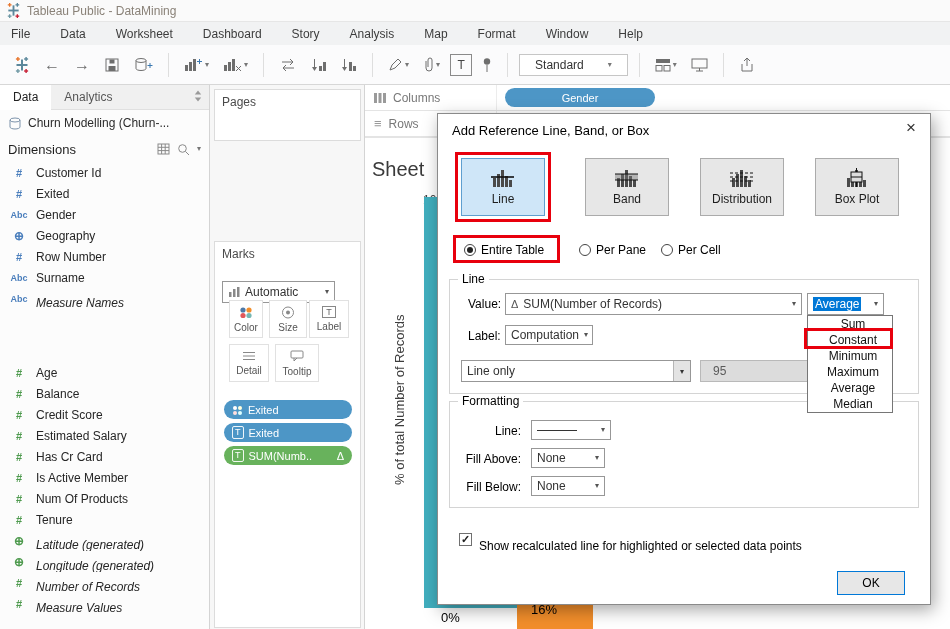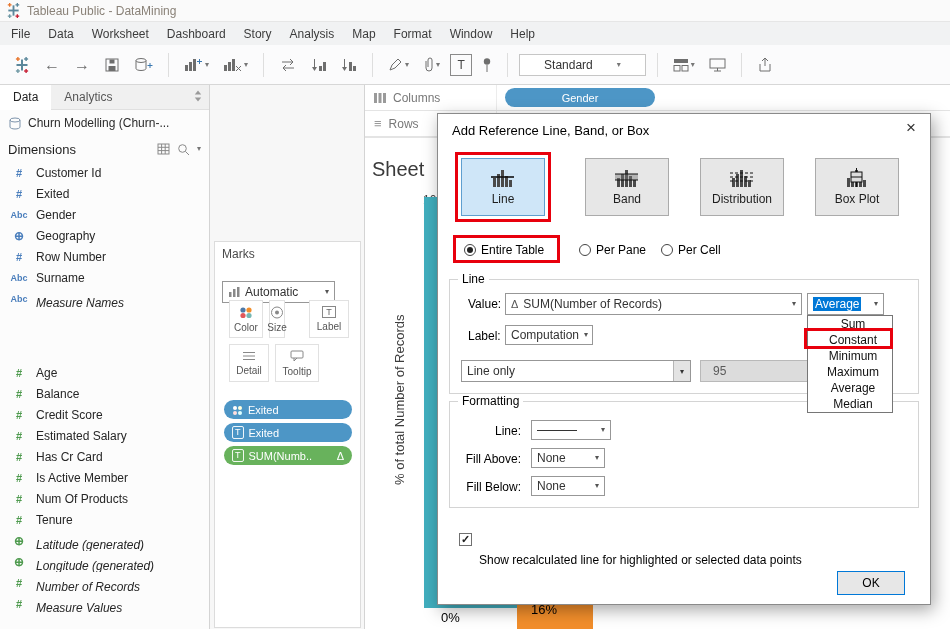--- a/index.html
+++ b/index.html
@@ -9,31 +9,31 @@
     background: #86efac; font-family: "Liberation Sans", sans-serif;
     font-size: 12px; color: #333;
   }
   .abs { position: absolute; }
 
   
   .titlebar { left:0; top:0; width:950px; height:22px; background:#fafafa;
     border-bottom:1px solid #e6e6e6; display:flex; align-items:center; gap:6px;
     padding-left:6px; color:#8a8278; font-size:12px; }
   .menubar { left:0; top:22px; width:950px; height:23px; background:#f1f2f3;
-    display:flex; align-items:center; gap:0; padding-left:2px; color:#3c3c3c; }
+    display:flex; align-items:center; gap:12px; padding-left:2px; color:#3c3c3c; }
   .menu-item { padding:3px 9px; }
   .toolbar { left:0; top:45px; width:950px; height:40px; background:#fbfbfc;
     border-bottom:1px solid #d7d7d7; display:flex; align-items:center; gap:6px;
     padding-left:10px; color:#6e6e6e; }
   .tbtn { display:flex; align-items:center; justify-content:center; gap:2px;
     height:26px; padding:0 4px; color:#6e6e6e; }
   .tb-sep { width:1px; height:24px; background:#dedede; margin:0 5px; }
   .caret { font-size:8px; color:#777; line-height:1; }
   .fit-combo { height:22px; border:1px solid #c6c6c6; background:#fff;
-    display:flex; align-items:center; padding:0 24px; gap:24px; color:#333; }
+    display:flex; align-items:center; padding:0 15px; gap:24px; color:#333; }
 
   
   .data-panel { left:0; top:85px; width:210px; height:544px; background:#fcfcfc;
     border-right:1px solid #d4d4d4; overflow:hidden; }
   .tabs { height:25px; background:#f0f0f0; border-bottom:1px solid #e0e0e0;
     display:flex; align-items:center; }
   .tab { padding:4px 13px; height:25px; display:flex; align-items:center; color:#555; }
   .tab.active { background:#fff; color:#222; }
   .ds-row { height:26px; display:flex; align-items:center; gap:6px; padding:0 8px;
     white-space:nowrap; overflow:hidden; color:#2b2b2b; }
@@ -395,41 +395,44 @@
       <span class="flabel it">Number of Records</span>
       </div>
     <div class="field-row">
       <span class="ficon meas f-num">#</span>
       <span class="flabel it">Measure Values</span>
       </div>
   </div>
 
   <div class="abs mid-panel"></div>
 
+  <div class="abs card" style="left:214px;top:89px;width:147px;height:52px">
+    <span class="card-label">Pages</span>
+  </div>
   <div class="abs card" style="left:214px;top:241px;width:147px;height:387px">
     <span class="card-label">Marks</span>
     <div class="combo" style="left:7px;top:39px;width:113px;height:22px">
       <svg width="12" height="12">
           <rect x="1" y="6" width="2.5" height="5" fill="#888"></rect>
           <rect x="5" y="3" width="2.5" height="8" fill="#888"></rect>
           <rect x="9" y="1" width="2.5" height="10" fill="#888"></rect>
         </svg>
       <span>Automatic</span>
       <span class="caret">▾</span>
     </div>
     <div class="mark-btn" style="left:14px;top:58px;width:34px">
       <svg width="14" height="13">
           <circle cx="4" cy="4" r="2.6" fill="#4e79a7"></circle>
           <circle cx="10" cy="4" r="2.6" fill="#f28e2b"></circle>
           <circle cx="4" cy="9.5" r="2.6" fill="#e15759"></circle>
           <circle cx="10" cy="9.5" r="2.6" fill="#76b7b2"></circle>
         </svg>
       <span>Color</span>
     </div>
-    <div class="mark-btn" style="left:54px;top:58px;width:16px">
+    <div class="mark-btn" style="left:54px;top:58px;width:38px">
       <svg width="14" height="13">
           <circle cx="7" cy="6.5" r="5.5" fill="none" stroke="#888"></circle>
           <circle cx="7" cy="6.5" r="2" fill="#888"></circle>
         </svg>
       <span>Size</span>
     </div>
     <div class="mark-btn" style="left:94px;top:58px;width:40px">
       <span style="border:1px solid #888;font-size:9px;padding:0 3px;color:#666">T</span>
       <span>Label</span>
     </div>
@@ -622,21 +625,21 @@
     </div>
     <span class="lbl rlabel" style="left:8px;top:366px">Fill Below:</span>
     <div class="combo" style="left:93px;top:362px;width:74px;height:20px">
       <span>None</span>
       <span class="caret">▾</span>
     </div>
 
     <span class="cbox" style="left:21px;top:419px">
       <span>✓</span>
     </span>
-    <span class="lbl" style="left:41px;top:439px">Show recalculated line for highlighted or selected data points</span>
+    <span class="lbl" style="left:41px;top:425px">Show recalculated line for highlighted or selected data points</span>
     <div class="ok-btn" style="left:399px;top:457px">
       <span>OK</span>
     </div>
 
     <div class="redbox" style="left:17px;top:38px;width:96px;height:70px"></div>
     <div class="redbox" style="left:15px;top:121px;width:107px;height:28px"></div>
     <div class="redbox" style="left:366px;top:214px;width:89px;height:21px"></div>
   </div>
 
 </div>

